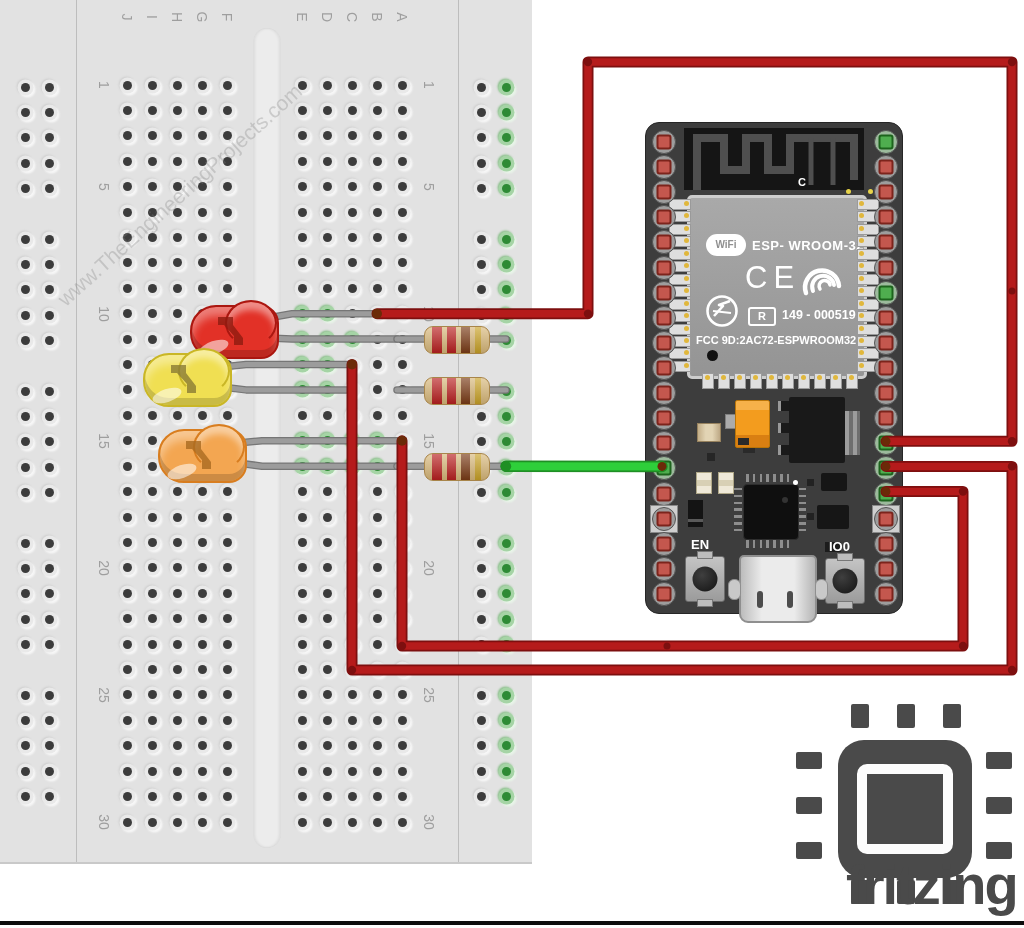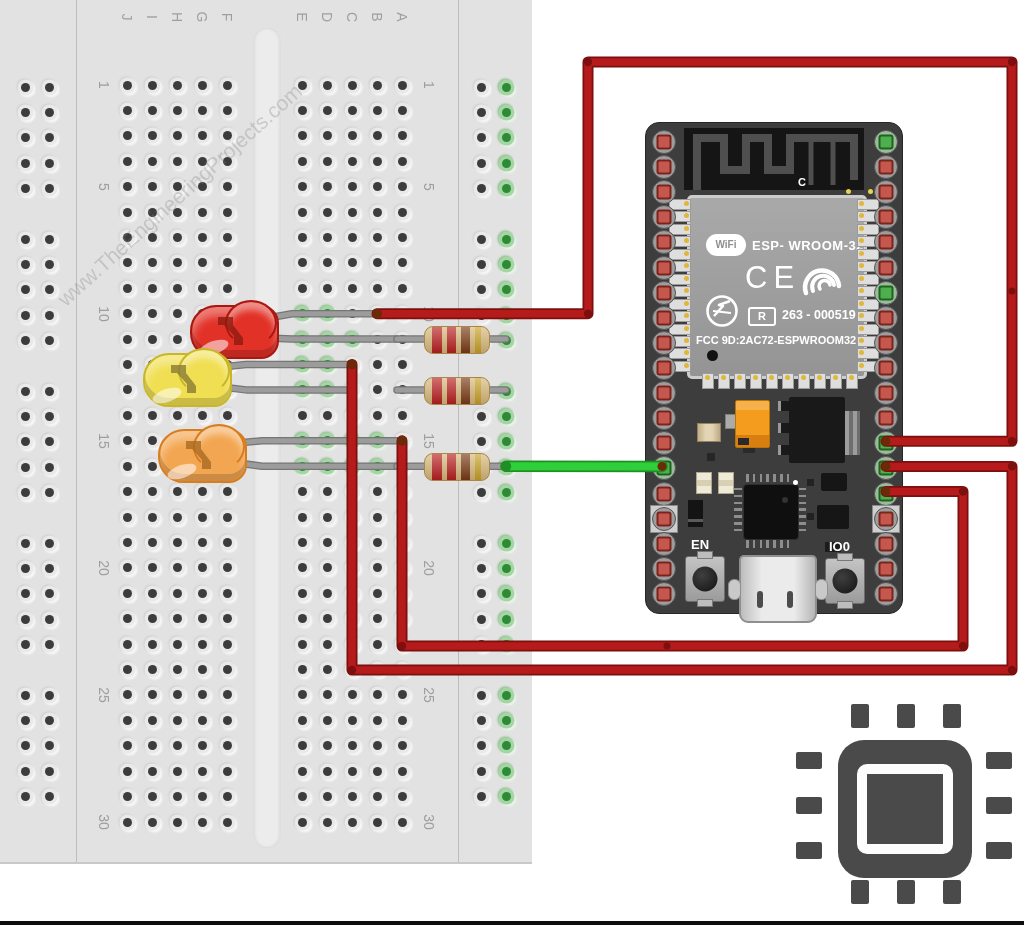--- a/index.html
+++ b/index.html
@@ -586,21 +586,21 @@
         <path d="M8,37 A17,17 0 1 1 41,30" fill="none" stroke="#fff" stroke-width="4.5" stroke-linecap="round"></path>
         <path d="M15,35 A11,11 0 1 1 36,29" fill="none" stroke="#fff" stroke-width="4" stroke-linecap="round"></path>
         <path d="M22,33 A5.5,5.5 0 1 1 32,29" fill="none" stroke="#fff" stroke-width="3.5" stroke-linecap="round"></path>
       </svg>
       <svg style="position:absolute;left:14px;top:94px" width="36" height="38" viewBox="0 0 36 38">
         <circle cx="18" cy="19" r="14.5" fill="none" stroke="#fff" stroke-width="2.6"></circle>
         <path d="M10,24 L19,14 L15,13 L26,9" fill="none" stroke="#fff" stroke-width="2.6" stroke-linejoin="round"></path>
         <path d="M9,19 L27,21" fill="none" stroke="#fff" stroke-width="2.2"></path>
       </svg>
       <div id="rbox">R</div>
-      <div id="regnum">263 - 000519</div>
+      <div id="regnum">149 - 000519</div>
       <div id="fcc">FCC 9D:2AC72-ESPWROOM32</div>
       <div id="shield-dot"></div>
     </div>
 
     <div id="esp-pads">
         <div class="pad" style="left: 23px; top: 76px;">
           <div class="dot" style="right: 1px;"></div>
         </div>
         <div class="pad" style="left: 211px; top: 76px;">
           <div class="dot" style="left: 1px;"></div>
@@ -919,16 +919,17 @@
         <div class="lpin" style="left: 6px; top: 54px; width: 26px; height: 17px; background: rgb(74, 74, 74);"></div>
         <div class="lpin" style="left: 6px; top: 99px; width: 26px; height: 17px; background: rgb(74, 74, 74);"></div>
         <div class="lpin" style="left: 6px; top: 144px; width: 26px; height: 17px; background: rgb(74, 74, 74);"></div>
         <div class="lpin" style="left: 196px; top: 54px; width: 26px; height: 17px; background: rgb(74, 74, 74);"></div>
         <div class="lpin" style="left: 196px; top: 99px; width: 26px; height: 17px; background: rgb(74, 74, 74);"></div>
         <div class="lpin" style="left: 196px; top: 144px; width: 26px; height: 17px; background: rgb(74, 74, 74);"></div>
       </div>
     <div id="logo-chip">
       <div id="logo-ring"></div>
     </div>
+    <div id="logo-text" style="--lg: #4a4a4a;">fritzing</div>
   </div>
 
   <div id="bottom-line"></div>
 </div>
 
 </body></html>

